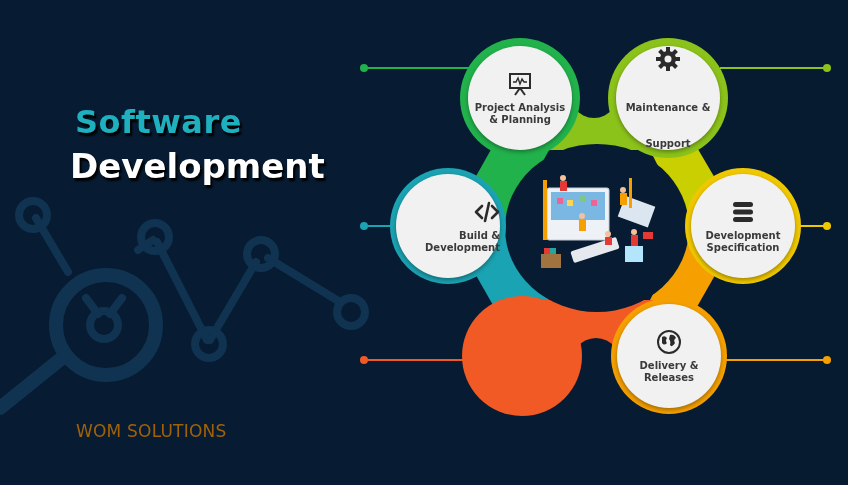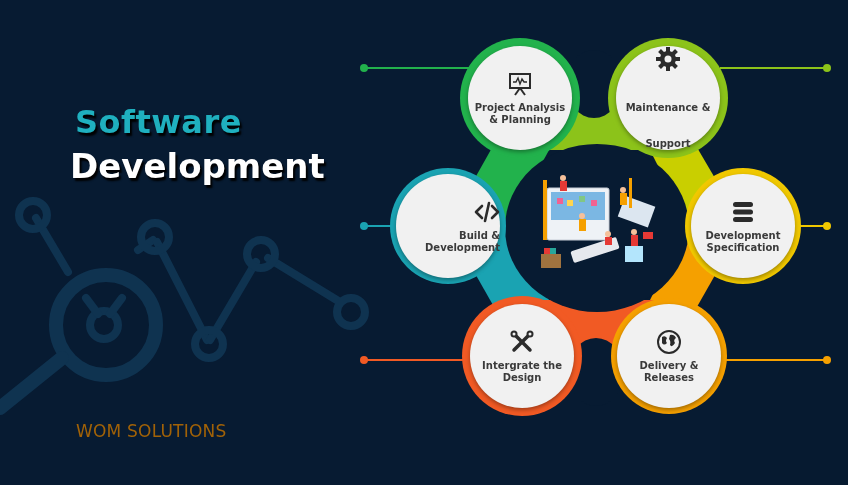--- a/index.html
+++ b/index.html
@@ -152,34 +152,20 @@
   <div class="node" style="left:617px;top:304px;">
     <svg class="icon" viewBox="0 0 26 26">
       <circle cx="13" cy="13" r="11" fill="none" stroke="#2b2b2b" stroke-width="2"></circle>
       <path d="M6 8 Q9 6 11 9 Q9 12 11 14 Q8 17 6 14 Z" fill="#2b2b2b"></path>
       <path d="M14 6 Q18 5 20 9 Q17 11 19 14 Q16 19 14 16 Q15 12 13 10 Z" fill="#2b2b2b"></path>
     </svg>
     <div class="lbl">Delivery &amp;</div>
     <div class="lbl">Releases</div>
   </div>
 
-  <div class="node" style="left:470px;top:304px;">
-    <svg class="icon" viewBox="0 0 26 26">
-      <g stroke="#2b2b2b" stroke-width="3.5" stroke-linecap="round">
-        <line x1="5" y1="21" x2="21" y2="5"></line>
-        <line x1="5" y1="5" x2="21" y2="21"></line>
-      </g>
-      <circle cx="5" cy="5" r="3.5" fill="#2b2b2b"></circle>
-      <circle cx="21" cy="5" r="3.5" fill="#2b2b2b"></circle>
-      <circle cx="5" cy="5" r="1.5" fill="#f1f1f1"></circle>
-      <circle cx="21" cy="5" r="1.5" fill="#f1f1f1"></circle>
-    </svg>
-    <div class="lbl">Intergrate the</div>
-    <div class="lbl">Design</div>
-  </div>
 
   <div class="node" style="left:396px;top:174px;align-items:flex-end;">
     <svg class="icon" viewBox="0 0 26 26">
       <g fill="none" stroke="#2b2b2b" stroke-width="2.6" stroke-linecap="round" stroke-linejoin="round">
         <polyline points="8,7 2,13 8,19"></polyline>
         <polyline points="18,7 24,13 18,19"></polyline>
         <line x1="15" y1="4" x2="11" y2="22"></line>
       </g>
     </svg>
     <div class="lbl">Build &amp;</div>

